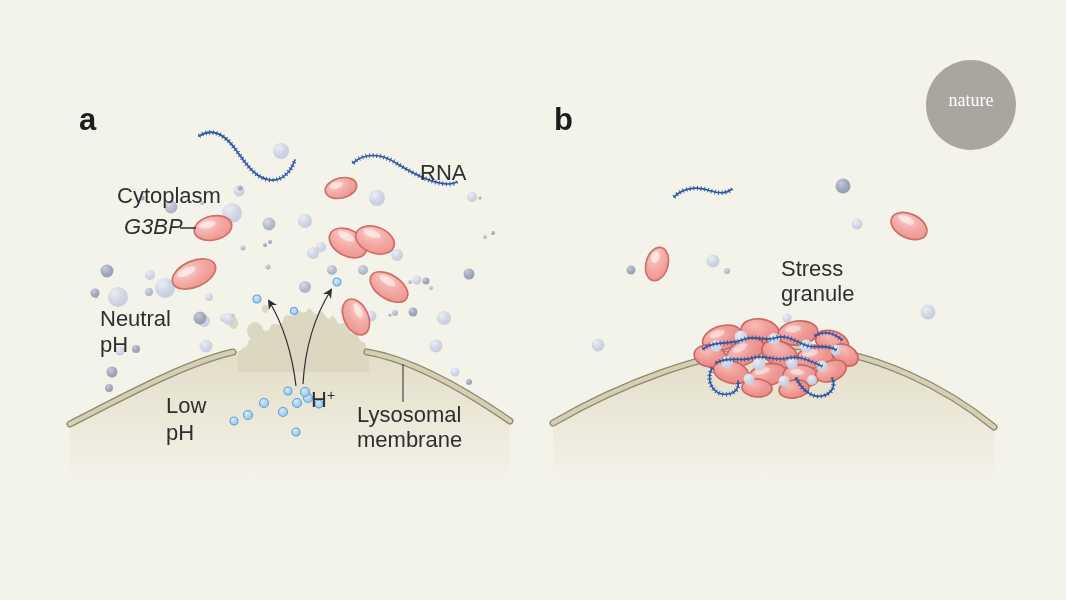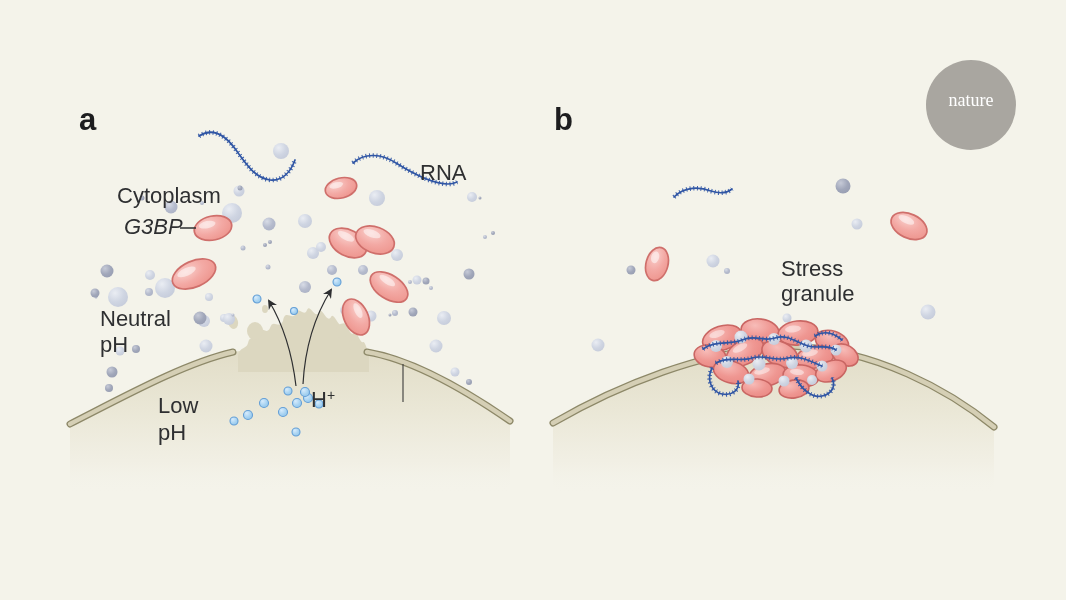--- a/index.html
+++ b/index.html
@@ -309,21 +309,23 @@
 </svg>
 
 <div class="lbl panel-letter" style="left:79px;top:103px;">a</div>
 <div class="lbl panel-letter" style="left:554px;top:103px;">b</div>
 
 <div class="lbl" style="left:117px;top:155px;margin-top:28px;">Cytoplasm</div>
 <div class="lbl" style="left:420px;top:160px;">RNA</div>
 <div class="lbl" style="left:124px;top:214px;font-style:italic;">G3BP</div>
 <div class="lbl align-r" style="left:100px;top:306px;width:90px;">Neutral
 pH</div>
-<div class="lbl lh27" style="left:158px;top:392px;">Low
+<div class="lbl lh27" style="left:166px;top:392px;">Low
 pH</div>
 <div class="lbl" style="left:311px;top:387px;"><span>H</span><sup class="plus">+</sup></div>
+<div class="lbl" style="left:357px;top:402px;line-height:25px;">Lysosomal
+membrane</div>
 <div class="lbl" style="left:781px;top:256px;line-height:25px;">Stress
 granule</div>
 
 <div class="logo-text" style="left:926px;top:90px;width:90px;">nature</div>
 
 </div>
 
 </body></html>

